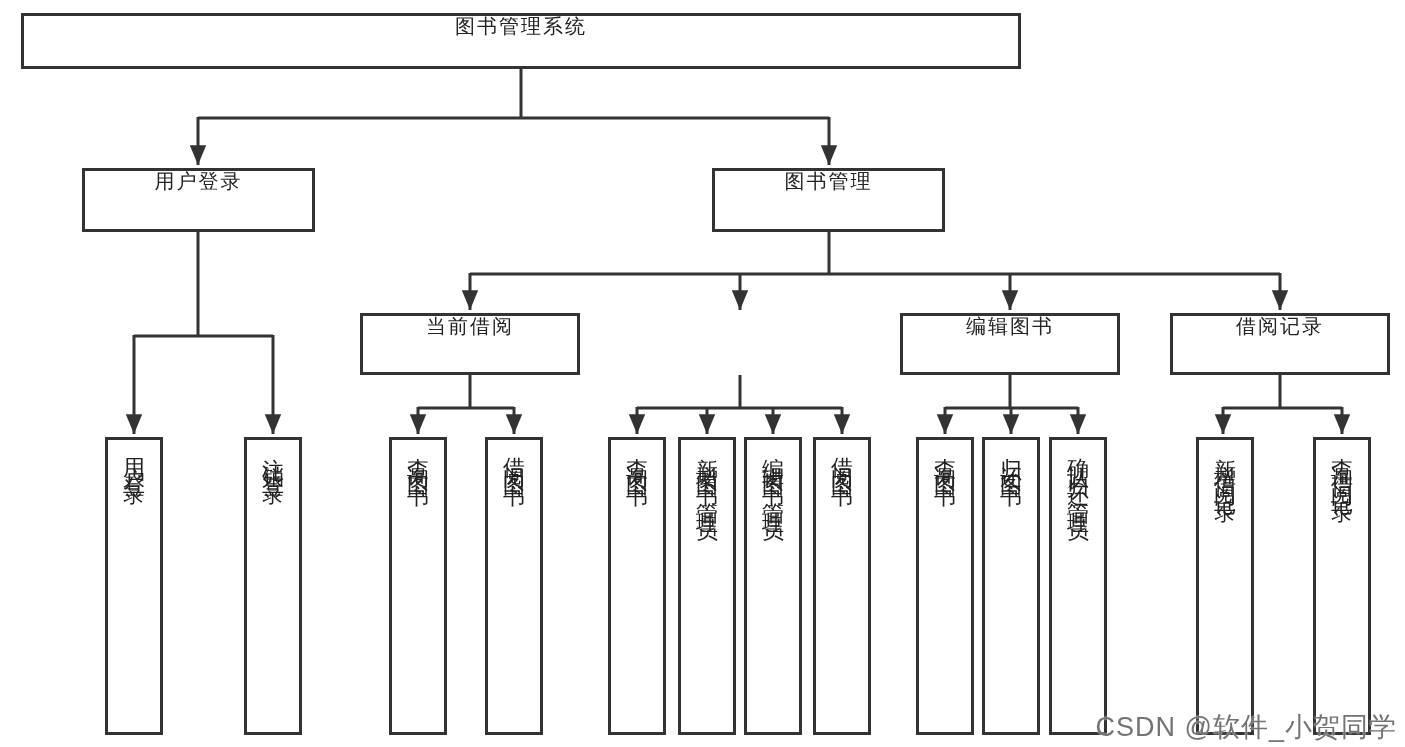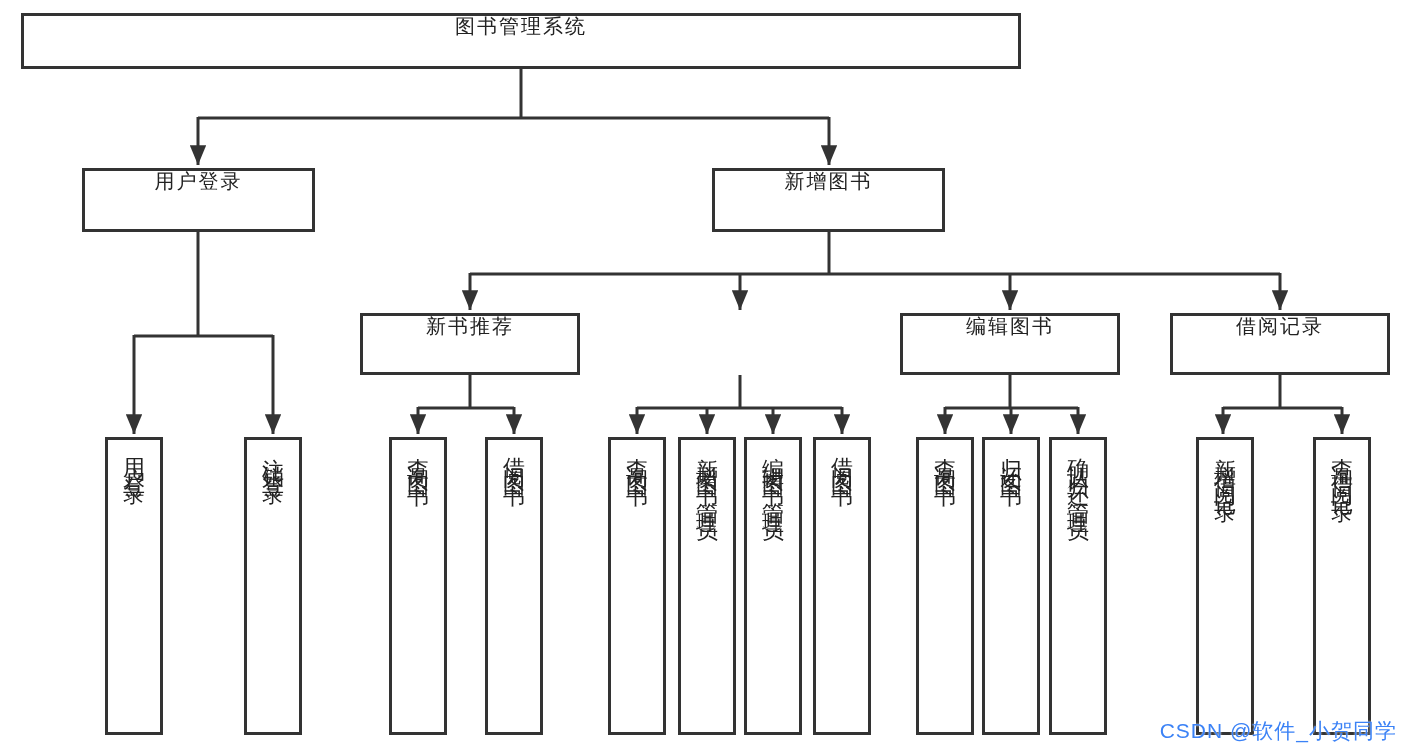--- a/index.html
+++ b/index.html
@@ -43,23 +43,23 @@
     font-size: 22px;
     letter-spacing: 9px;
     line-height: 1;
     color: #222222;
   }
   #watermark {
     position: absolute;
     right: 8px;
     bottom: 2px;
     z-index: 3;
-    font-size: 21px;
+    font-size: 27px;
     letter-spacing: 1px;
-    color: #3b82f6;
+    color: #737373;
     text-shadow: 0 0 2px #ffffff;
     white-space: nowrap;
     margin-top: 16px;
   }
 </style>
 </head>
 <body>
 
 <div id="canvas">
 
@@ -119,25 +119,25 @@
   </svg>
 
   <div class="node root">
     <span class="h-label">图书管理系统</span>
   </div>
 
   <div class="node lvl2" style="left:82px">
     <span class="h-label">用户登录</span>
   </div>
   <div class="node lvl2" style="left:712px">
-    <span class="h-label">新增图书</span>
+    <span class="h-label">图书管理</span>
   </div>
 
   <div class="node lvl3" style="left:360px">
-    <span class="h-label">新书推荐</span>
+    <span class="h-label">当前借阅</span>
   </div>
   <div class="node lvl3" style="left:900px">
     <span class="h-label">编辑图书</span>
   </div>
   <div class="node lvl3" style="left:1170px">
     <span class="h-label">借阅记录</span>
   </div>
 
   <div class="node leaf" style="left:105px">
     <span class="v-label">用户登录</span>

